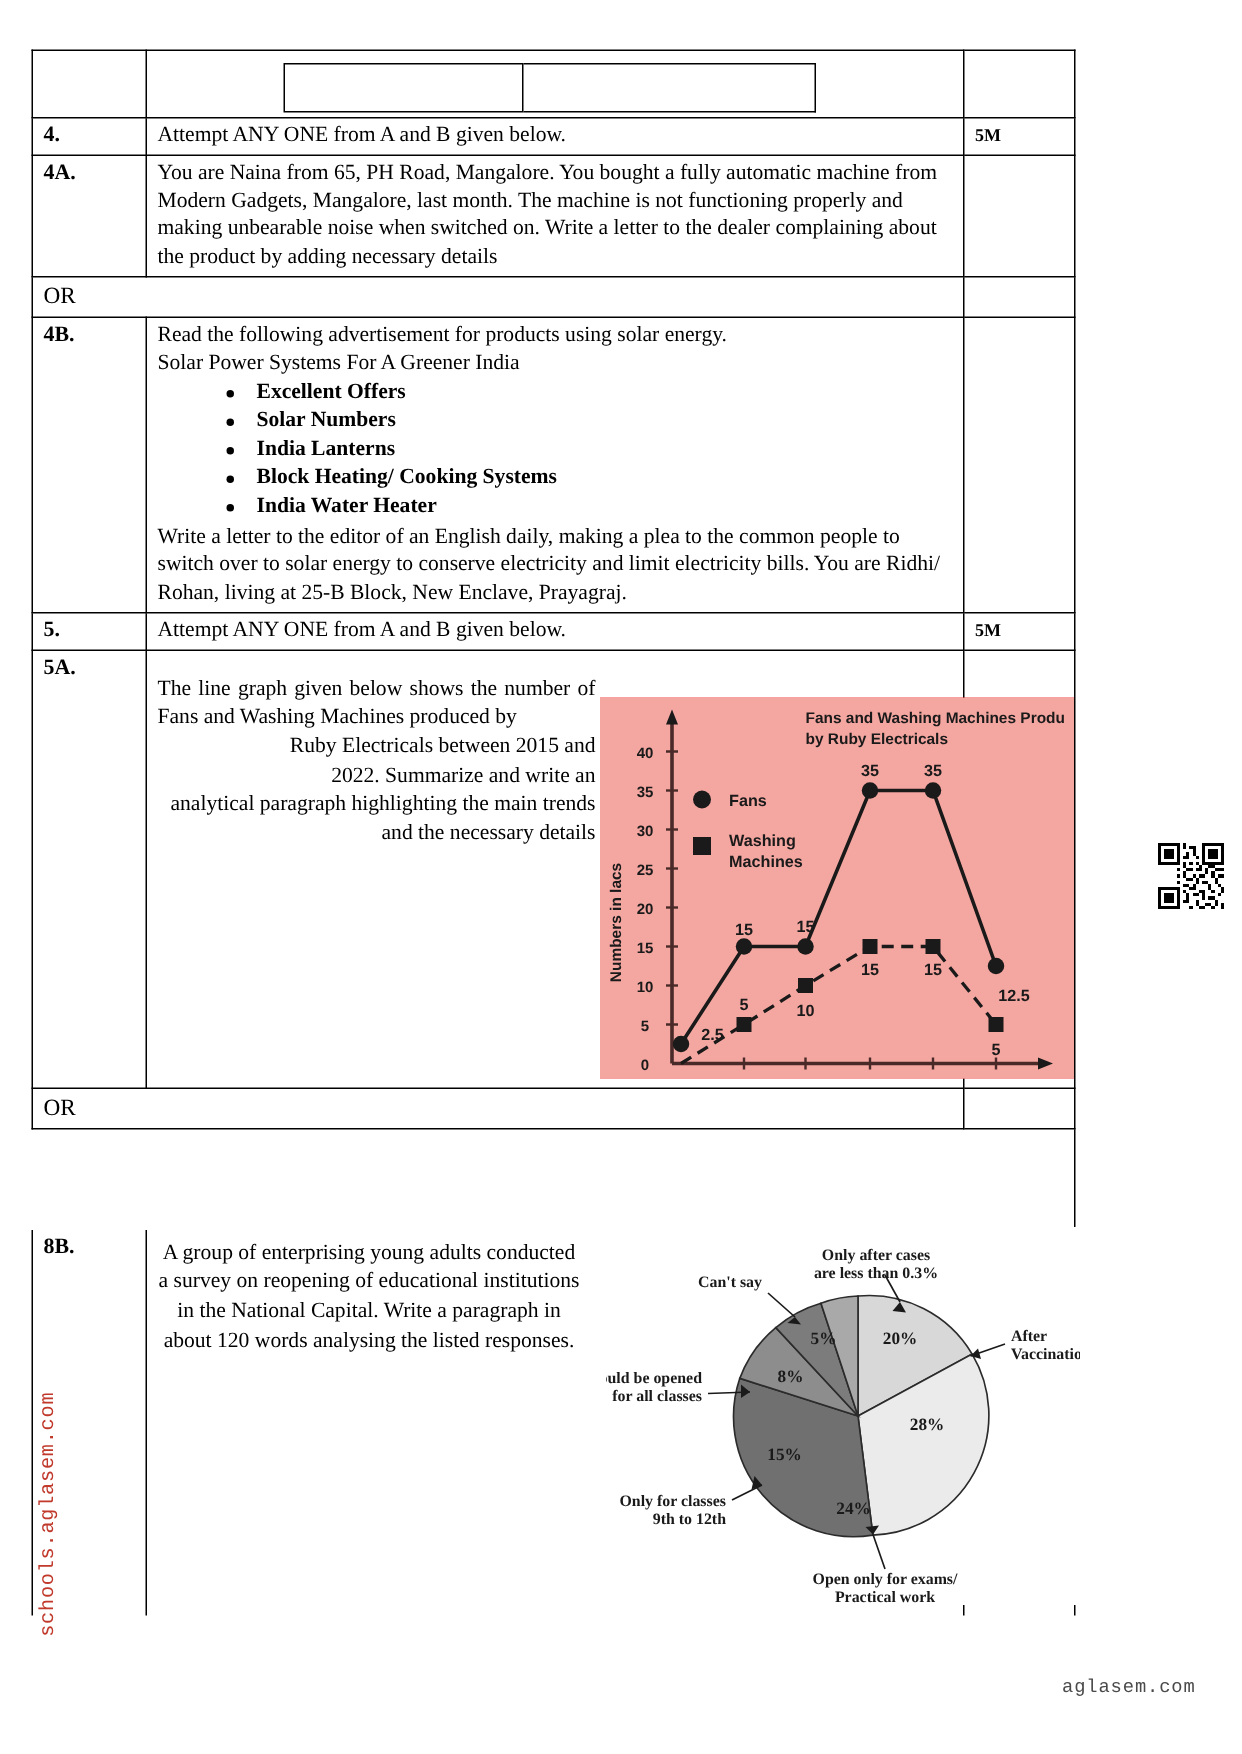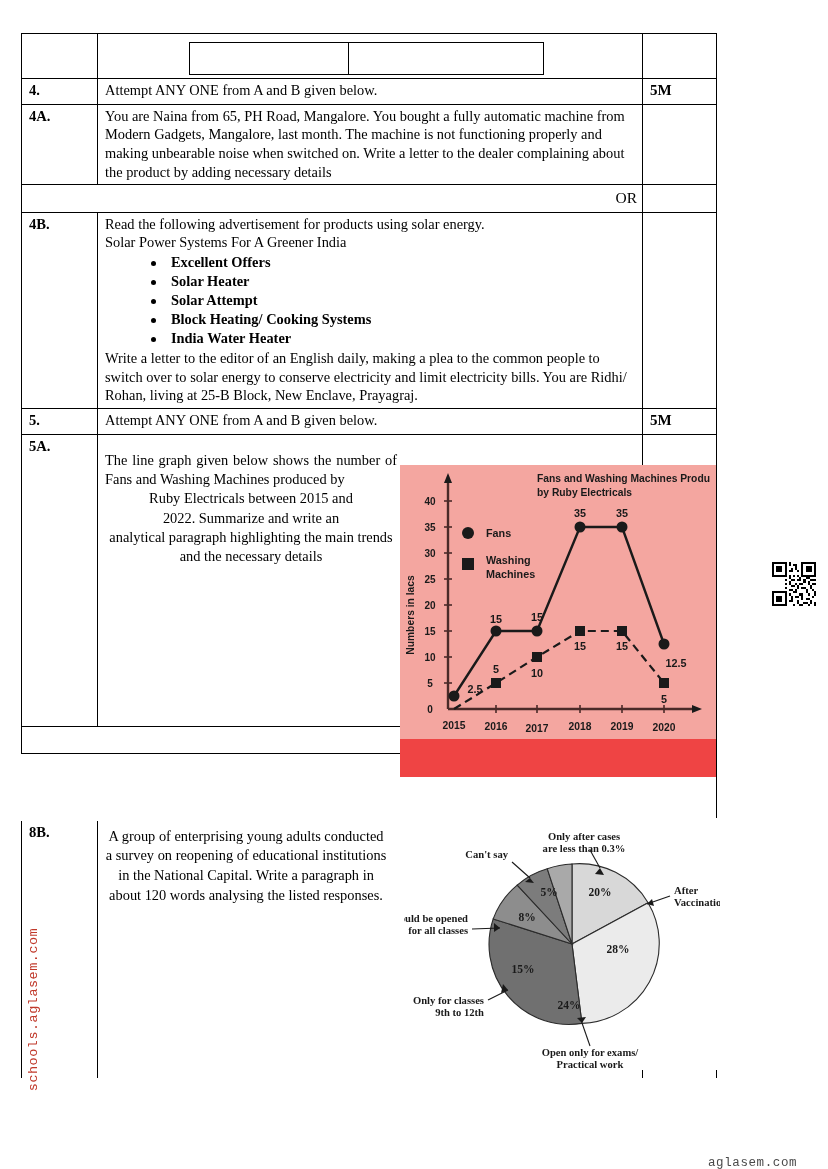--- a/index.html
+++ b/index.html
@@ -35,25 +35,25 @@
     padding: 2px 5px 3px 7px;
     vertical-align: top;
     font-size: 14.4px;
     line-height: 1.30;
   }
   .col-no   { width: 76px; }
   .col-body { width: 545px; }
   .col-mark { width: 74px; }
 
   .qno { font-weight: bold; font-size: 14.6px; }
-  .marks { font-weight: bold; font-size: 15px; margin-top: 24px; }
+  .marks { font-weight: bold; font-size: 12px; margin-top: 24px; }
   b.inl { font-weight: normal; }
 
   .or-row td {
-    text-align: right;
+    text-align: left;
     font-size: 15.5px;
     padding-top: 3px;
     padding-bottom: 3px;
   }
 
   .blank-row td { height: 62px; }
 
   
   .topboxes {
     display: flex;
@@ -90,38 +90,38 @@
   }
 
   
   .q5a-wrap { position: relative; min-height: 272px; }
   .q5a-text {
     width: 292px;
     text-align: justify;
     margin-top: 14px;
     line-height: 1.34;
   }
-  .q5a-text .nojust { text-align: center; }
+  .q5a-text .nojust { text-align: right; }
 
   
   .q5b-wrap { position: relative; min-height: 248px; }
   .q5b-text {
     width: 282px;
     margin-top: 4px;
     line-height: 1.36;
     text-align: center;
   }
 
   
   .linechart {
     position: absolute;
     left: 400px;
     top: 465px;
     width: 316px;
-    height: 312px;
+    height: 254px;
     background: #ef4444;
     overflow: hidden;
   }
   .linechart svg { display: block; }
 
   
   .piechart {
     position: absolute;
     left: 404px;
     top: 818px;
@@ -151,21 +151,21 @@
     font-size: 13.5px;
     letter-spacing: 0.5px;
     transform: rotate(-90deg);
     transform-origin: center center;
     white-space: nowrap;
     text-align: center;
   }
   .foot-watermark {
     position: absolute;
     left: 708px;
-    top: 1156px;
+    top: 1118px;
     color: #4a4a4a;
     font-family: "Liberation Mono", monospace;
     font-size: 12.5px;
     letter-spacing: 0.6px;
   }
 </style>
 </head>
 <body>
 
 <div class="page">
@@ -216,22 +216,22 @@
 
       <tr>
         <td>
           <span class="qno">4B.</span>
         </td>
         <td>
           <div><b class="inl">Read the following advertisement for products using solar energy.</b></div>
           <div>Solar Power Systems For A Greener India</div>
           <ul class="adv">
             <li>Excellent Offers</li>
-            <li>Solar Heater</li>
-            <li>Solar Attempt</li>
+            <li>Solar Numbers</li>
+            <li>India Lanterns</li>
             <li>Block Heating/ Cooking Systems</li>
             <li>India Water Heater</li>
           </ul>
           <div>Write a letter to the editor of an English daily, making a plea to the common people to switch over to solar energy to conserve electricity and limit electricity bills. You are Ridhi/ Rohan, living at 25-B Block, New Enclave, Prayagraj.</div>
         </td>
         <td>&nbsp;</td>
       </tr>
 
       <tr>
         <td>

